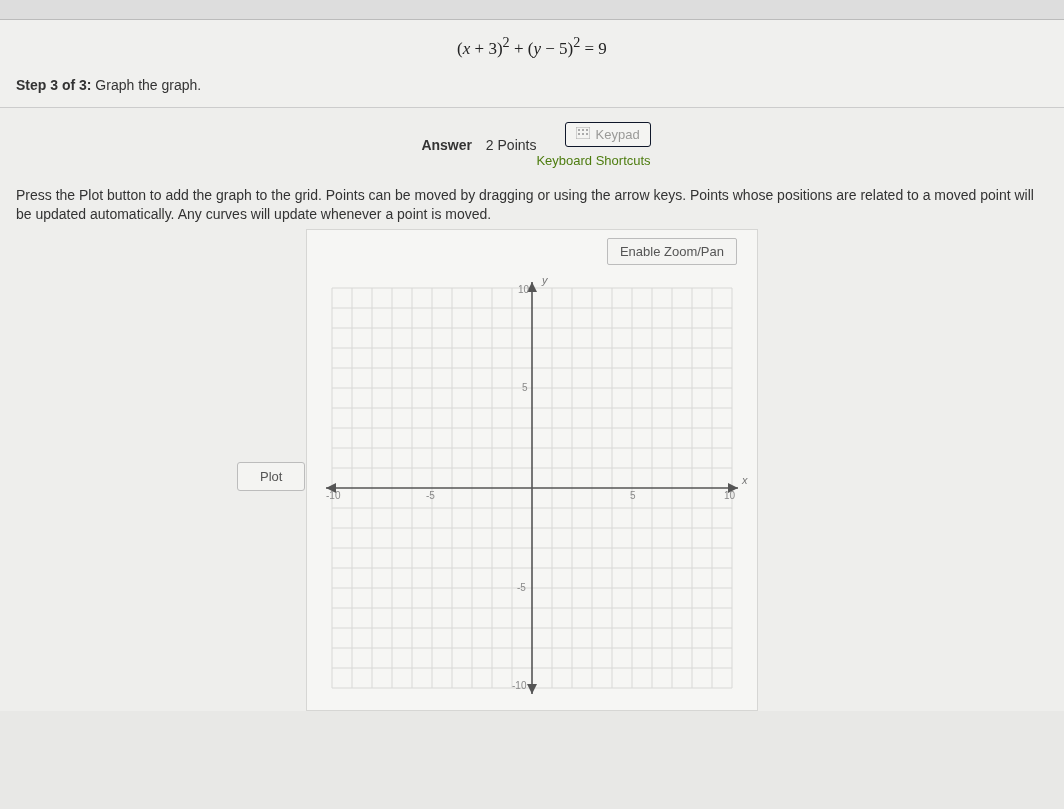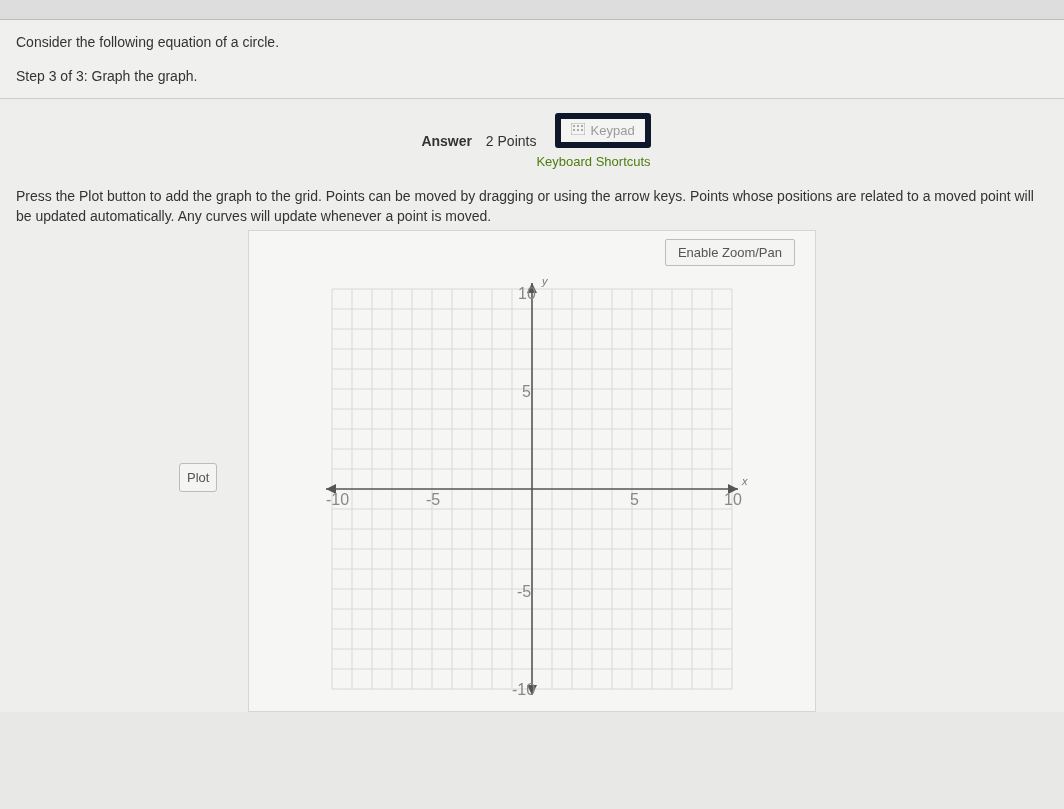--- a/index.html
+++ b/index.html
@@ -30,21 +30,21 @@
     text-align: center;
     font-family: "Times New Roman", serif;
     font-size: 17px;
     color: #222;
     margin-bottom: 18px;
   }
   .step {
     font-size: 14px;
     color: #333;
   }
-  .step b { font-weight: 400; }
+  .step b { font-weight: 700; }
   .answer-section {
     background: #eeeeec;
     padding: 14px 16px 0 16px;
     position: relative;
   }
   .answer-header {
     display: flex;
     align-items: center;
     justify-content: center;
     margin-bottom: 6px;
@@ -56,42 +56,42 @@
   }
   .answer-label .pts { font-weight: 400; margin-left: 10px; }
   .right-controls {
     text-align: right;
   }
   .keypad-btn {
     display: inline-flex;
     align-items: center;
     gap: 6px;
     background: #f4f4f2;
-    border: 6px solid #0f172a;
+    border: 1px solid #0f172a;
     border-radius: 3px;
     padding: 4px 10px;
     font-size: 13px;
     color: #9a9a98;
     cursor: pointer;
   }
   .kb-shortcut {
     font-size: 13px;
     color: #4d7c0f;
     margin-top: 6px;
   }
   .instructions {
     font-size: 14px;
     color: #333;
     line-height: 1.4;
     margin-top: 18px;
     margin-bottom: 4px;
   }
   .graph-area {
     position: relative;
-    width: 568px;
+    width: 452px;
     margin: 0 auto;
     background: #f6f6f4;
     border: 1px solid #d6d6d4;
     padding-bottom: 12px;
   }
   .zoom-btn {
     position: absolute;
     top: 8px;
     right: 20px;
     background: #f4f4f2;
@@ -103,51 +103,53 @@
     cursor: pointer;
     z-index: 5;
   }
   .plot-btn {
     position: absolute;
     left: -70px;
     top: 232px;
     background: #f4f4f2;
     border: 1px solid #bcbcbc;
     border-radius: 3px;
-    padding: 6px 7px;
+    padding: 6px 22px;
     font-size: 13px;
     color: #555;
     cursor: pointer;
   }
   .grid-wrap {
     position: relative;
     width: 420px;
     height: 420px;
     margin: 48px auto 0 auto;
   }
   svg.grid { display: block; }
   .axis-lbl {
     position: absolute;
     font-size: 11px;
     color: #777;
     font-style: italic;
   }
   .tick-lbl {
     position: absolute;
-    font-size: 16px;
+    font-size: 10px;
     color: #888;
   }
 </style>
 </head>
 <body>
 
 <div class="topbar"></div>
 
 <div class="question-section">
-  <div class="prompt">Consider the following equation of a circle.</div>
+  <div class="equation">
+    (<i>x</i> + 3)<sup>2</sup> + (<i>y</i> − 5)<sup>2</sup> = 9
+  </div>
   <div class="step">
     <b>Step 3 of 3:</b><span> Graph the graph.</span>
   </div>
 </div>
 
 <div class="answer-section">
   <div class="answer-header">
     <div class="answer-label">
       <b>Answer</b>
       <span class="pts">2 Points</span>

